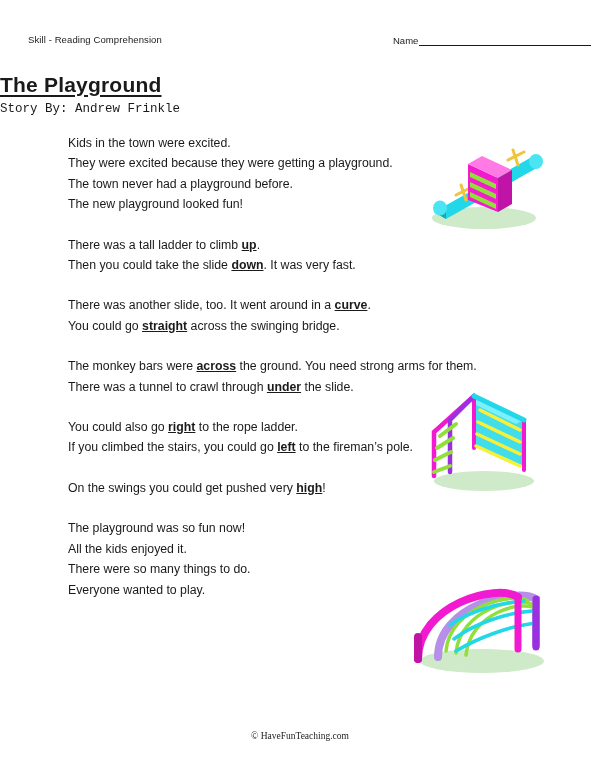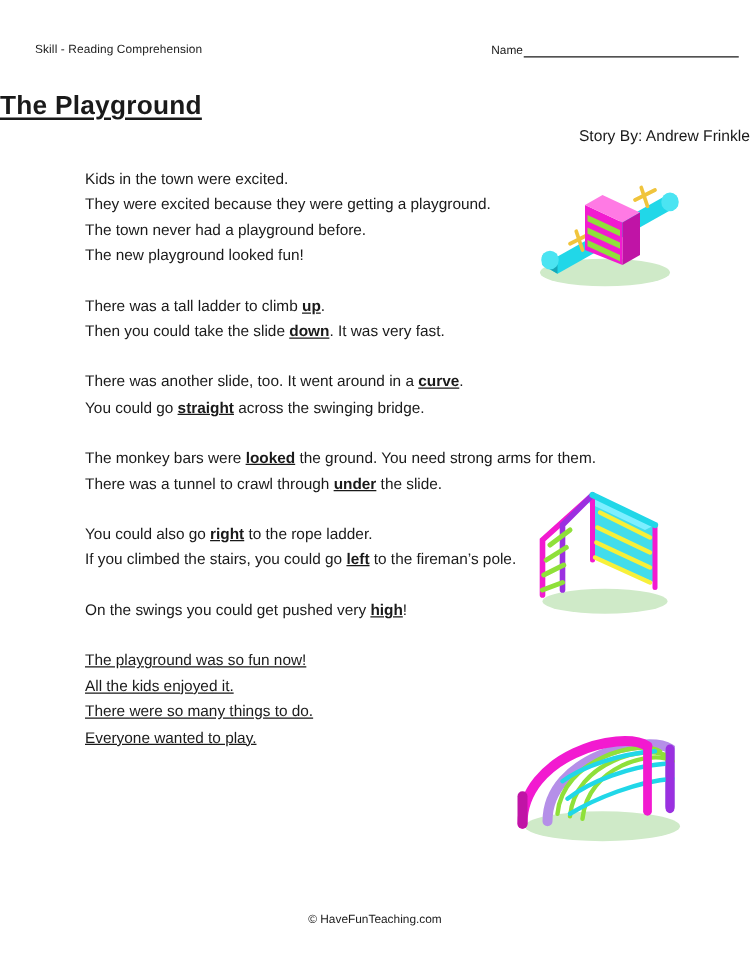--- a/index.html
+++ b/index.html
@@ -69,52 +69,54 @@
     font-weight: bold;
     text-decoration: underline;
     text-underline-offset: 3px;
     letter-spacing: 0.2px;
   }
   .byline {
     position: absolute;
     top: 102px;
     left: 0;
     width: 600px;
-    text-align: right;
+    text-align: left;
     font-size: 12.5px;
+    font-family: Liberation Mono, monospace;
   }
 
   
   .story {
     position: absolute;
     left: 68px;
     top: 133px;
     width: 470px;
     font-size: 12.3px;
     line-height: 20.4px;
   }
   .para {
     margin: 0 0 20px 0;
   }
-  .para:last-child { margin-bottom: 12px; text-decoration: underline; }
+  .para:last-child { margin-bottom: 12px; }
   .para div { white-space: nowrap; }
   .kw {
     font-weight: bold;
     text-decoration: underline;
   }
 
   
   .footer {
     position: absolute;
     bottom: 36px;
     left: 0;
     width: 600px;
     text-align: center;
     font-size: 9.5px;
     color: #1a1a1a;
+    font-family: Liberation Serif, serif;
   }
 
   
   .illus {
     position: absolute;
   }
   #illus-seesaw { left: 412px; top: 120px; }
   #illus-ladder { left: 420px; top: 380px; }
   #illus-tunnel { left: 400px; top: 565px; }
 </style>
@@ -143,21 +145,21 @@
       </div>
       <div class="para">
         <div><span>There was a tall ladder to climb </span><span class="kw">up</span><span>.</span></div>
         <div><span>Then you could take the slide </span><span class="kw">down</span><span>. It was very fast.</span></div>
       </div>
       <div class="para">
         <div><span>There was another slide, too. It went around in a </span><span class="kw">curve</span><span>.</span></div>
         <div><span>You could go </span><span class="kw">straight</span><span> across the swinging bridge.</span></div>
       </div>
       <div class="para">
-        <div><span>The monkey bars were </span><span class="kw">looked</span><span> the ground. You need strong arms for them.</span></div>
+        <div><span>The monkey bars were </span><span class="kw">across</span><span> the ground. You need strong arms for them.</span></div>
         <div><span>There was a tunnel to crawl through </span><span class="kw">under</span><span> the slide.</span></div>
       </div>
       <div class="para">
         <div><span>You could also go </span><span class="kw">right</span><span> to the rope ladder.</span></div>
         <div><span>If you climbed the stairs, you could go </span><span class="kw">left</span><span> to the fireman’s pole.</span></div>
       </div>
       <div class="para">
         <div><span>On the swings you could get pushed very </span><span class="kw">high</span><span>!</span></div>
       </div>
       <div class="para">

